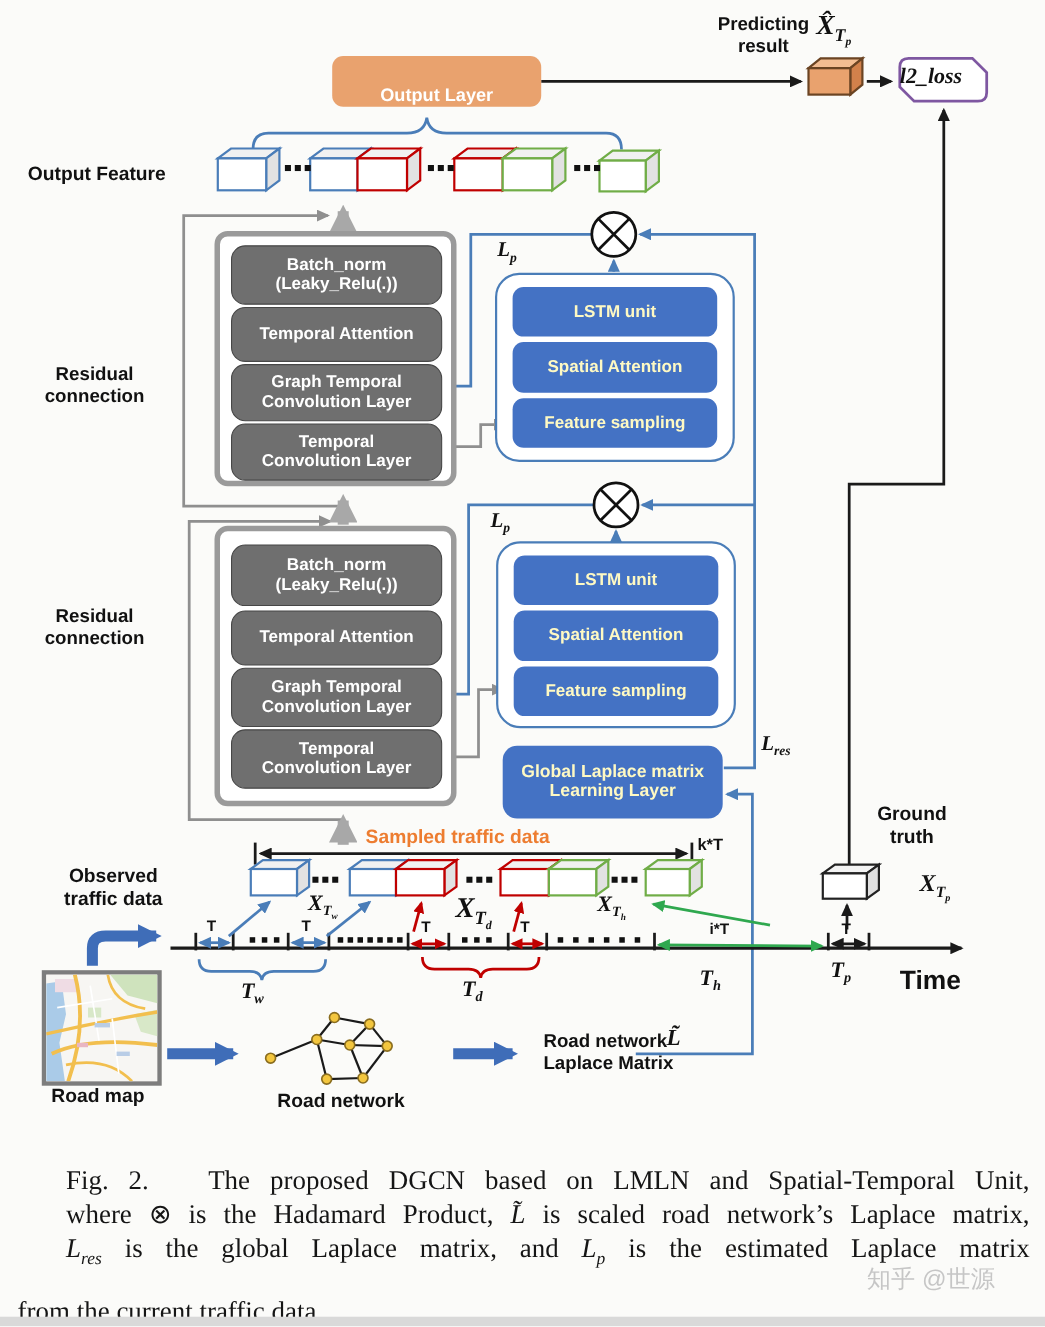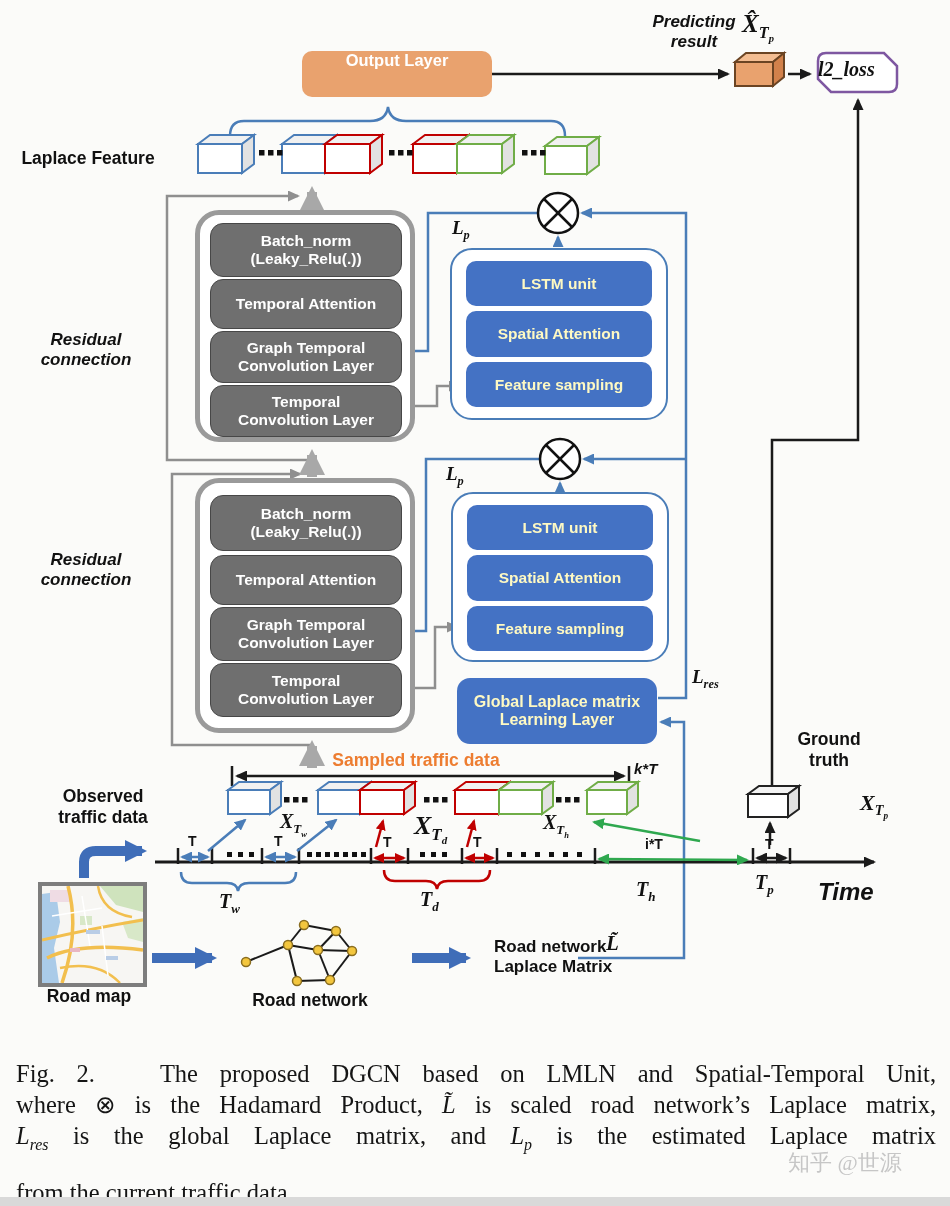--- a/index.html
+++ b/index.html
@@ -1,42 +1,42 @@
 <!DOCTYPE html>
 <html><head>
 <meta charset="utf-8">
 <style>
   html,body{margin:0;padding:0;background:#fbfbf9;}
   #stage{position:relative;width:950px;height:1206px;background:#fbfbf9;overflow:hidden;
          font-family:"Liberation Sans",sans-serif;}
   .abs{position:absolute;}
   svg{display:block;}
   .lbl{font-weight:700;color:#111;text-align:center;line-height:1.18;}
-  .semib{font-weight:600;color:#111;text-align:center;line-height:1.15;font-style:italic;}
+  .semib{font-weight:600;color:#111;text-align:center;line-height:1.15;}
   .mv{font-family:"Liberation Serif",serif;font-style:italic;font-weight:700;color:#111;}
   .mv sub{font-size:0.65em;font-style:italic;}
-  .graybox{position:absolute;background:#ffffff;border:5px solid #9a9a9a;border-radius:24px;}
+  .graybox{position:absolute;background:#ffffff;border:5px solid #9a9a9a;border-radius:12px;}
   .glayer{position:absolute;background:#6f6f6f;border:1.5px solid #474747;border-radius:13px;
           color:#fff;font-weight:700;font-size:15.5px;line-height:1.16;display:flex;
           align-items:center;justify-content:center;text-align:center;flex-direction:column;}
   .bframe{position:absolute;background:#ffffff;border:2.5px solid #4a7db8;border-radius:22px;}
   .blayer{position:absolute;background:#4472c4;border-radius:10px;color:#fef9c3;font-weight:700;
           font-size:15.5px;display:flex;align-items:center;justify-content:center;text-align:center;
           line-height:1.15;flex-direction:column;}
   .orangebox{position:absolute;background:#e9a26e;border-radius:10px;color:#fff;font-weight:700;
-          font-size:16.5px;display:flex;align-items:flex-start;justify-content:center;}
+          font-size:16.5px;display:flex;align-items:flex-end;justify-content:center;}
   .tlabel{position:absolute;font-size:14px;font-weight:600;color:#111;}
   #caption{position:absolute;left:16px;top:1058px;width:920px;font-family:"Liberation Serif",serif;
            font-size:24.5px;color:#151515;line-height:31px;}
-  .capline{text-align:justify;text-align-last:justify;}
+  .capline{text-align:justify;text-align-last:justify;margin-left:44px;}
   .caplast{text-align:left;margin-top:17px;}
   .capmath{font-style:italic;}
   .capmath sub{font-size:0.65em;}
   #watermark{position:absolute;left:788px;top:1148px;font-size:22px;color:#c6c6c6;
-             font-family:Liberation Serif, serif;}
+             font-family:Liberation Sans, sans-serif;}
   #bottomstrip{position:absolute;left:0;top:1197px;width:950px;height:9px;background:#d9d9d9;}
 </style>
 </head>
 <body>
 
 <div id="stage">
 
   <svg id="gfx" width="950" height="1206" viewBox="0 0 950 1206">
     <defs>
       <marker id="mBlk" markerUnits="userSpaceOnUse" markerWidth="12" markerHeight="11" refX="10" refY="5.5" orient="auto-start-reverse">
@@ -359,21 +359,21 @@
 
   <div class="orangebox" style="left:302px;top:51px;width:190px;height:46px;">
     <span>Output Layer</span>
   </div>
 
   <div class="abs mv" style="left:818px;top:58px;width:79px;text-align:left;font-size:20px;">
     <span>l2_loss</span>
   </div>
 
   <div class="abs lbl" style="left:16px;top:148px;width:144px;font-size:17.5px;">
-    <span>Laplace Feature</span>
+    <span>Output Feature</span>
   </div>
 
   <div class="graybox" style="left:195px;top:210px;width:210px;height:222px;">
     <div class="glayer" style="left:10px;top:8px;width:190px;height:52px;">
       <div>Batch_norm</div>
         <div>(Leaky_Relu(.))</div>
     </div>
     <div class="glayer" style="left:10px;top:64px;width:190px;height:48px;">
       <div>Temporal Attention</div>
     </div>
@@ -450,21 +450,21 @@
     <div>Learning Layer</div>
   </div>
   <div class="abs mv" style="left:692px;top:666px;font-size:19px;">
     <span>L</span><sub><span>res</span></sub>
   </div>
 
   <div class="abs lbl" style="left:786px;top:729px;width:86px;font-size:17.5px;">
     <div>Ground</div>
     <div>truth</div>
   </div>
-  <div class="abs mv" style="left:860px;top:790px;font-size:22px;text-align:right;">
+  <div class="abs mv" style="left:836px;top:790px;font-size:22px;text-align:right;">
     <span>X</span><sub><span>T</span><sub><span>p</span></sub></sub>
   </div>
 
   <div class="abs lbl" style="left:326px;top:750px;width:180px;font-size:17.5px;color:#ed7d31;">
     <span>Sampled traffic data</span>
   </div>
   <div class="abs semib" style="left:634px;top:760px;font-size:15px;">
     <span>k*T</span>
   </div>
 

